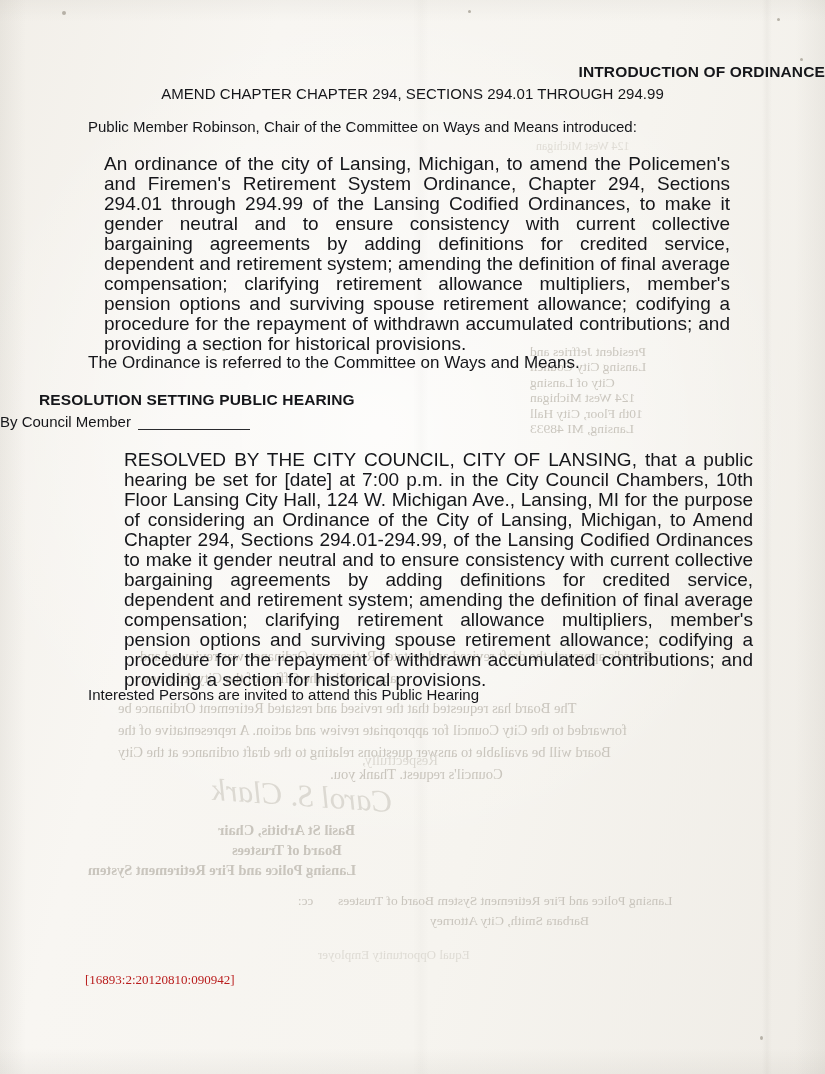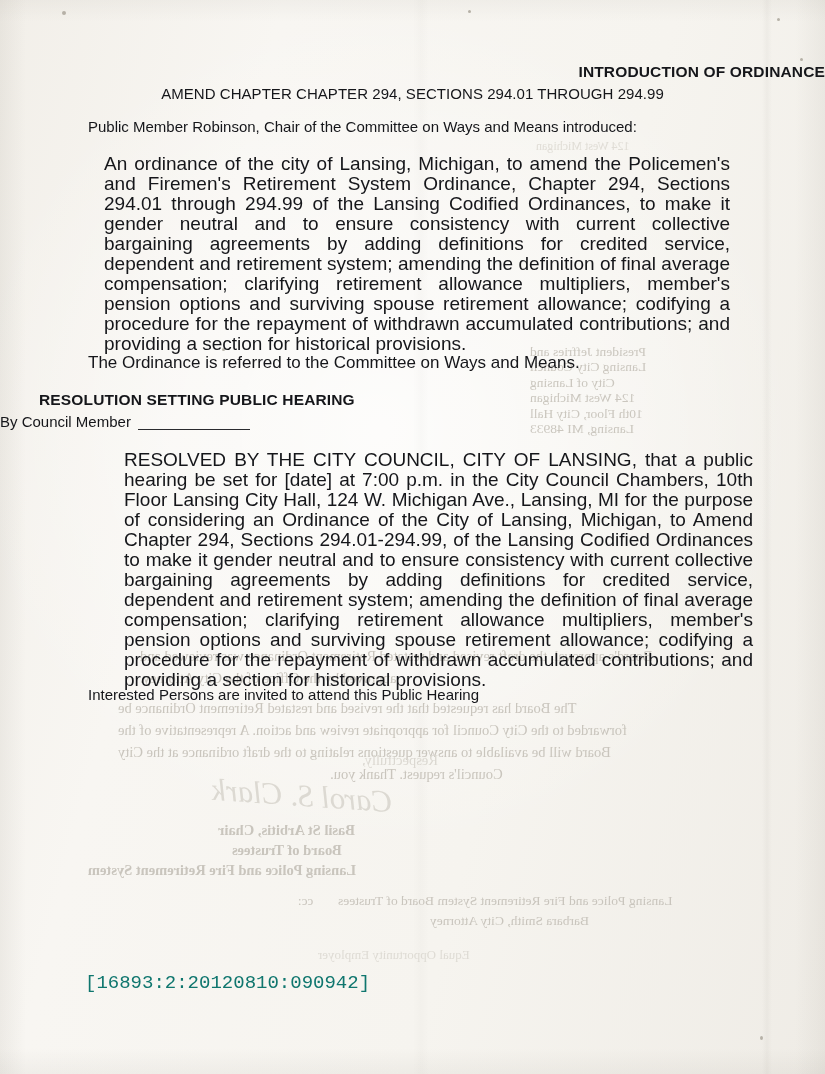--- a/index.html
+++ b/index.html
@@ -177,23 +177,23 @@
     left: 88px;
     top: 650px;
     font-size: 15px;
     margin-top: 36px;
   }
 
   .doc-footer {
     position: absolute;
     left: 85px;
     top: 972px;
-    font-family: Liberation Mono, monospace;
-    font-size: 19px;
-    color: #0f766e;
+    font-family: Liberation Serif, serif;
+    font-size: 13px;
+    color: #b91c1c;
   }
 </style>
 </head>
 <body>
 
 <div id="page">
 
   <div class="paper-tint"></div>
   <div class="crease c1"></div>
   <div class="crease c2"></div>

